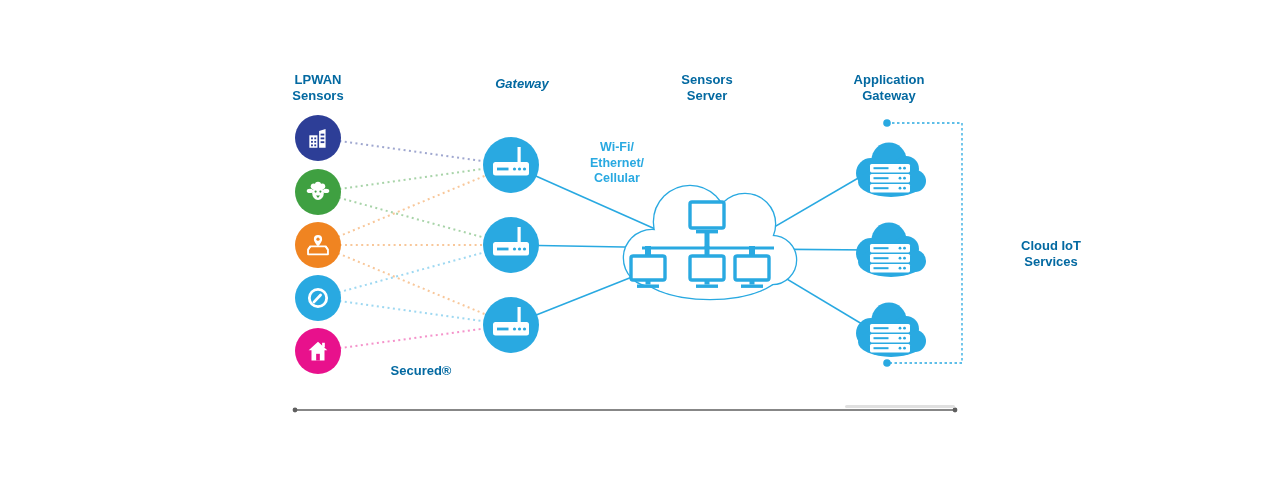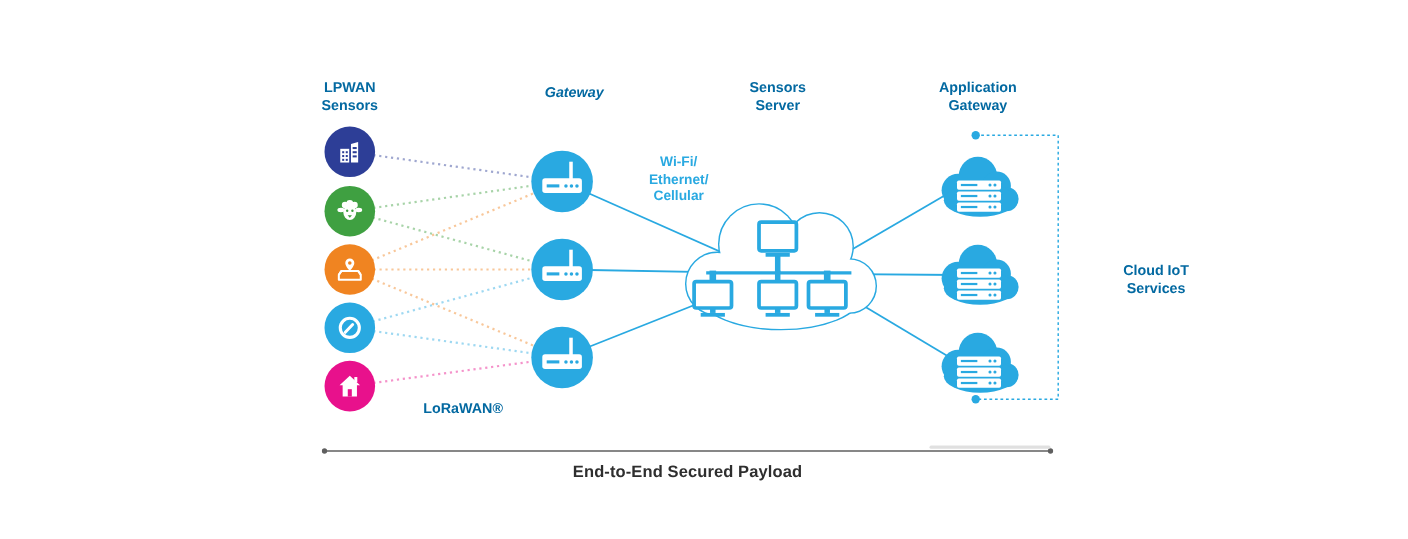--- a/index.html
+++ b/index.html
@@ -69,22 +69,21 @@
   <div class="label" style="left:522px;top:76px;font-style:italic;">Gateway</div>
   <div class="label" style="left:707px;top:72px;">Sensors
 Server</div>
   <div class="label" style="left:889px;top:72px;">Application
 Gateway</div>
   <div class="label accent" style="left:617px;top:140px;">Wi-Fi/
 Ethernet/
 Cellular</div>
   <div class="label" style="left:1007px;top:238px;margin-left:44px;">Cloud IoT
 Services</div>
-  <div class="label" style="left:421px;top:363px;">LoRaWAN®</div>
-  <div class="label bottom-title" style="left:625px;top:421px;">End-to-End Secured Payload</div>
+  <div class="label" style="left:421px;top:363px;">Secured®</div>
 
   <div class="fine-print" style="left:845px;top:405px;width:110px;"></div>
 
   <svg class="layer" style="left:612px;top:172px;" width="190" height="136" viewBox="0 0 190 136">
 
     <g fill="none" stroke="#29a9e1" stroke-width="2.6">
       <circle cx="40" cy="86" r="28"></circle>
         <circle cx="78" cy="50" r="36"></circle>
       <circle cx="133" cy="52" r="30"></circle>
         <circle cx="160" cy="88" r="24"></circle>

